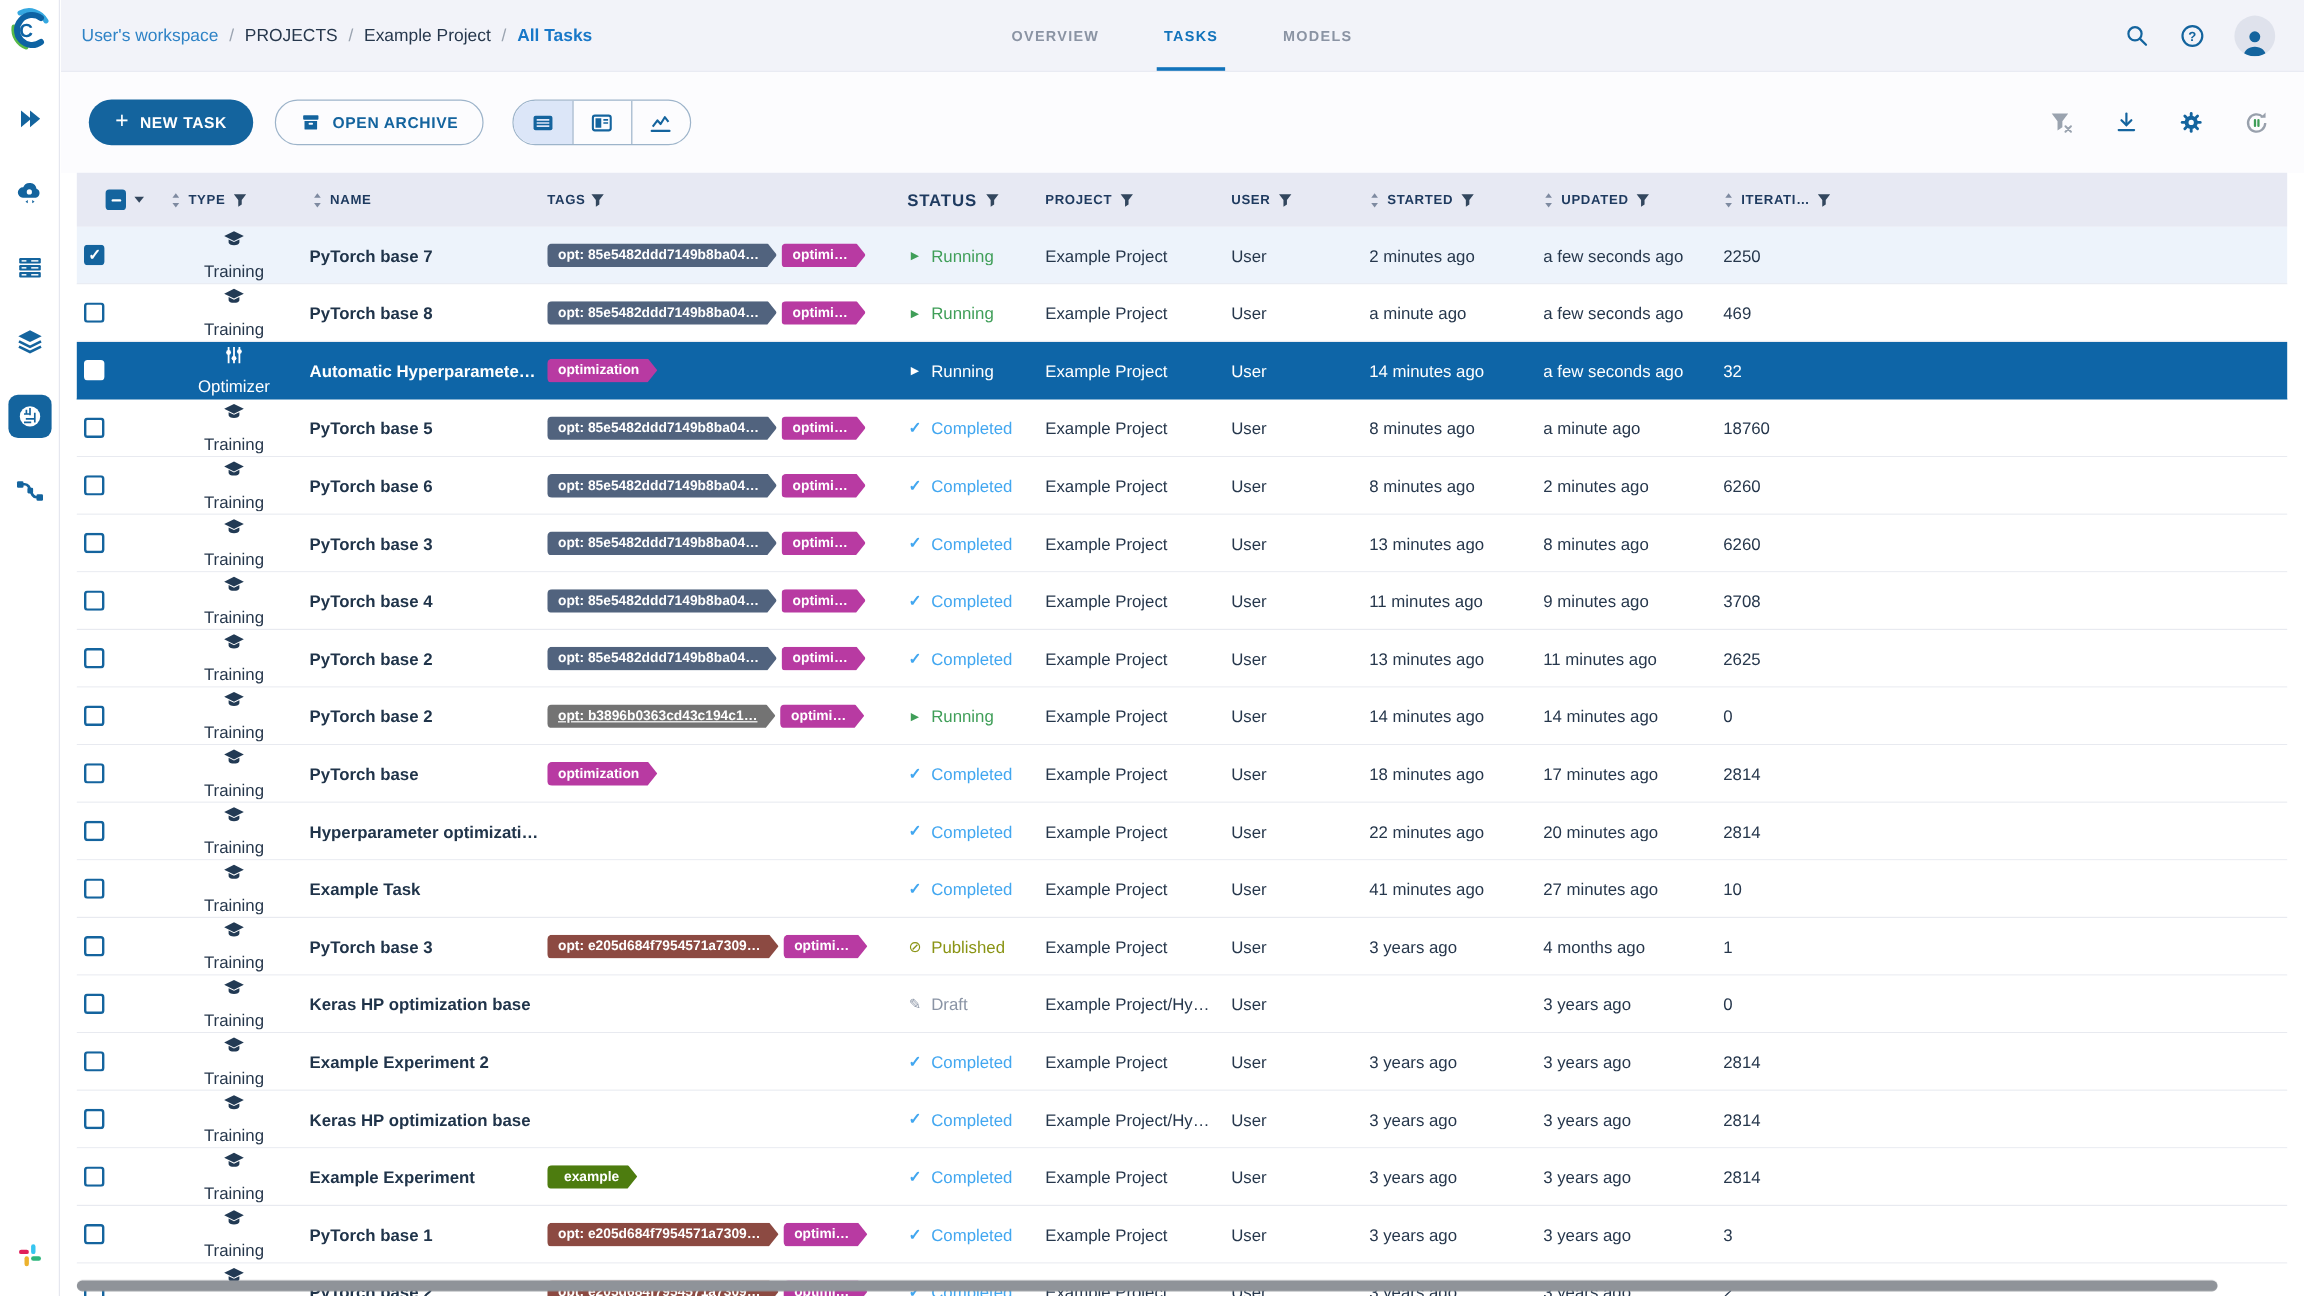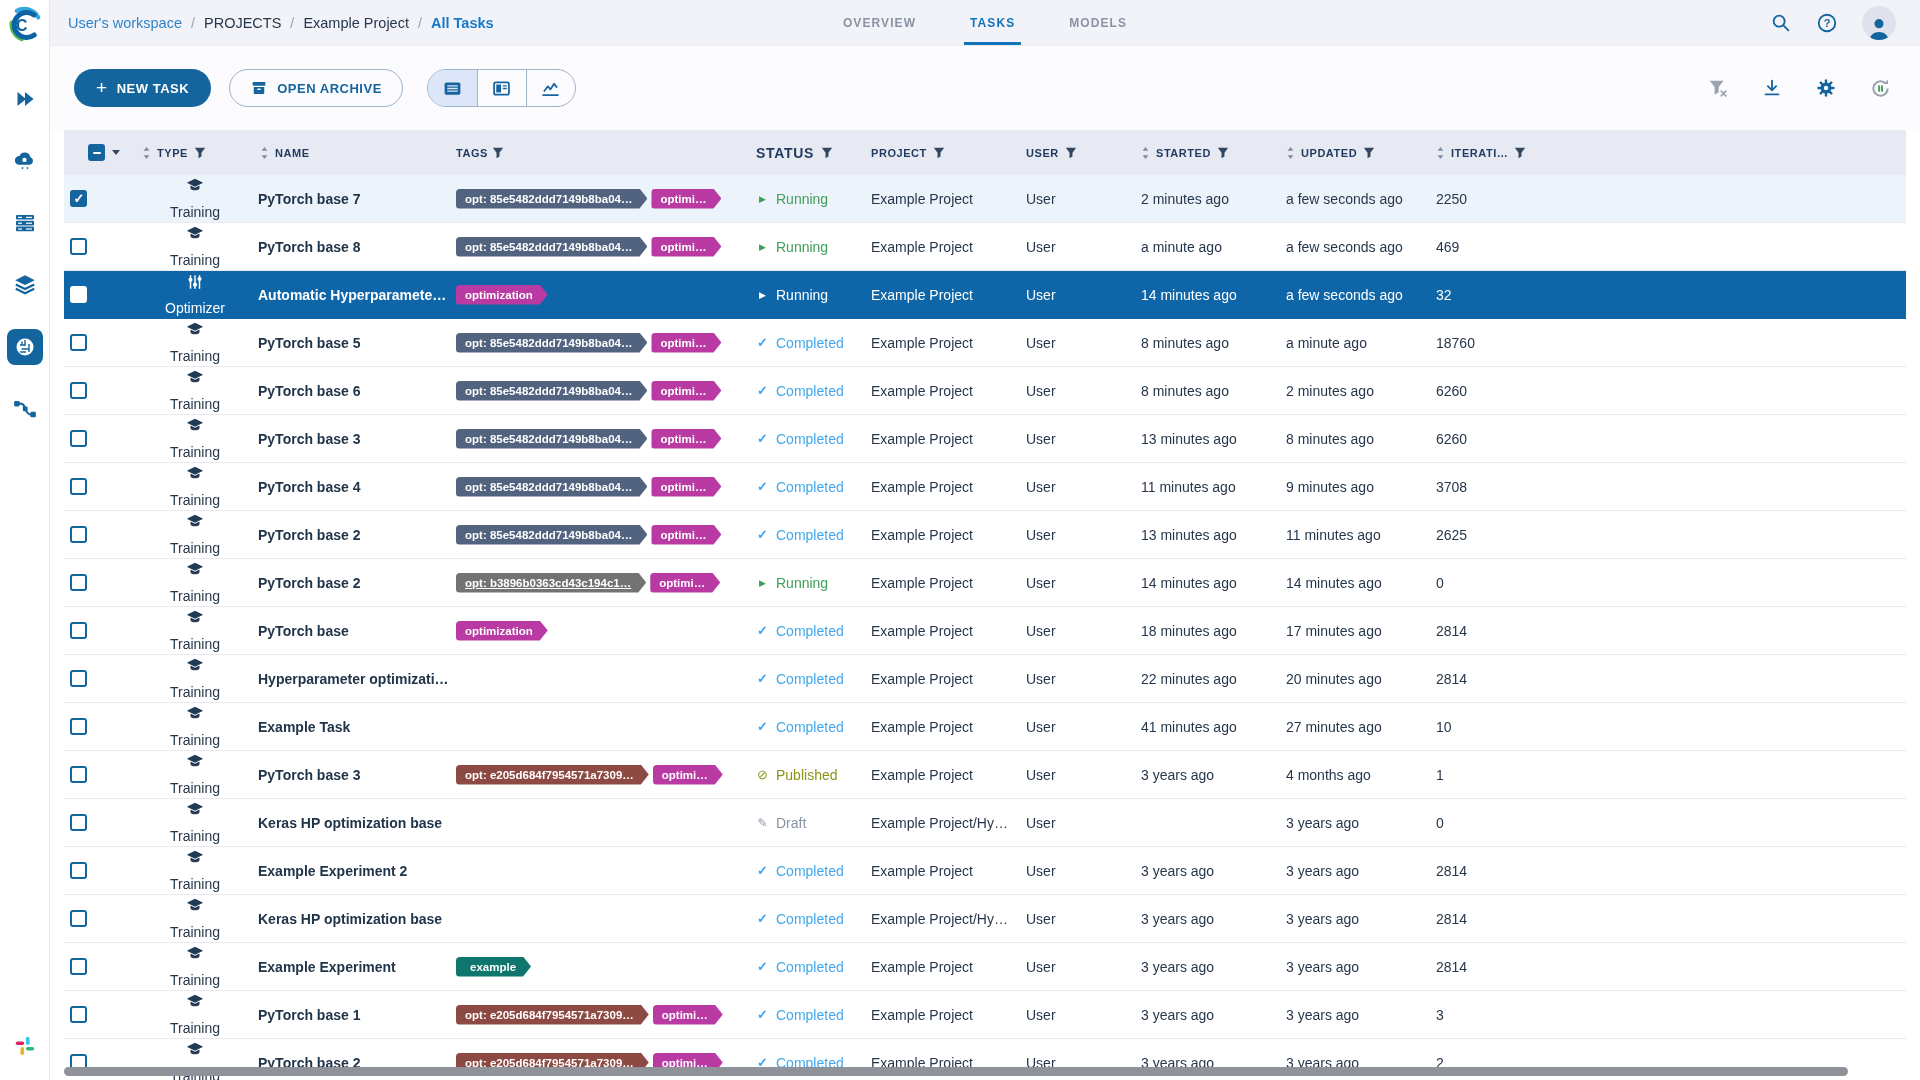--- a/index.html
+++ b/index.html
@@ -12,21 +12,21 @@
   .logo { margin-top:5px; width:40px; height:40px; }
   .side-nav { margin-top:36px; display:flex; flex-direction:column; align-items:center; gap:26px; }
   .side-item { width:36px; height:36px; display:flex; align-items:center; justify-content:center;
     border-radius:8px; cursor:pointer; }
   .side-item.active { background:#14649e; }
   .side-bottom { margin-top:auto; margin-bottom:16px; }
 
   
   .main { margin-left:50px; height:1080px; display:flex; flex-direction:column; }
 
-  .topbar { height:46px; background:#f2f3f9; display:flex; align-items:center;
+  .topbar { height:60px; background:#f2f3f9; display:flex; align-items:center;
     padding:0 24px 0 18px; position:relative; flex:none; border-bottom:1px solid #e9ebf3; }
   .breadcrumb { display:flex; align-items:center; gap:9px; font-size:14.5px; }
   .bc-item { cursor:pointer; white-space:nowrap; }
   .bc-item.link { color:#2f83c6; }
   .bc-item.plain { color:#26374c; }
   .bc-item.active { color:#1878c8; font-weight:bold; }
   .bc-sep { color:#9aa3b0; }
   .tabs { position:absolute; left:50%; transform:translateX(-50%); top:0; height:100%;
     display:flex; gap:54px; }
   .tab { height:100%; display:flex; align-items:center; font-size:12px; font-weight:bold;
@@ -844,21 +844,21 @@
       <span class="type-ic">
               <svg width="20" height="18" viewBox="0 0 24 22">
                 <path d="M12 2 2 7l10 5 10-5z" fill="#223a54"></path>
                 <path d="M6.5 10.4v3.2c0 1.5 2.5 2.7 5.5 2.7s5.5-1.2 5.5-2.7v-3.2L12 13.1z" fill="#223a54"></path>
               </svg>
             </span>
       <span>Training</span>
     </div>
     <div class="cell c-name"><span class="name italic">Example Experiment</span></div>
     <div class="cell c-tags">
-            <span class="tag" style="background: #0f766e; padding-left: 14px;">example</span>
+            <span class="tag" style="background: #4d7c0f; padding-left: 14px;">example</span>
           </div>
     <div class="cell c-status st-completed" style="color: rgb(66, 167, 240);">
       <span class="st-ic">✓</span>
       <span>Completed</span>
     </div>
     <div class="cell c-project">Example Project</div>
     <div class="cell c-user">User</div>
     <div class="cell c-started">3 years ago</div>
     <div class="cell c-updated">3 years ago</div>
     <div class="cell c-iter">2814</div>

